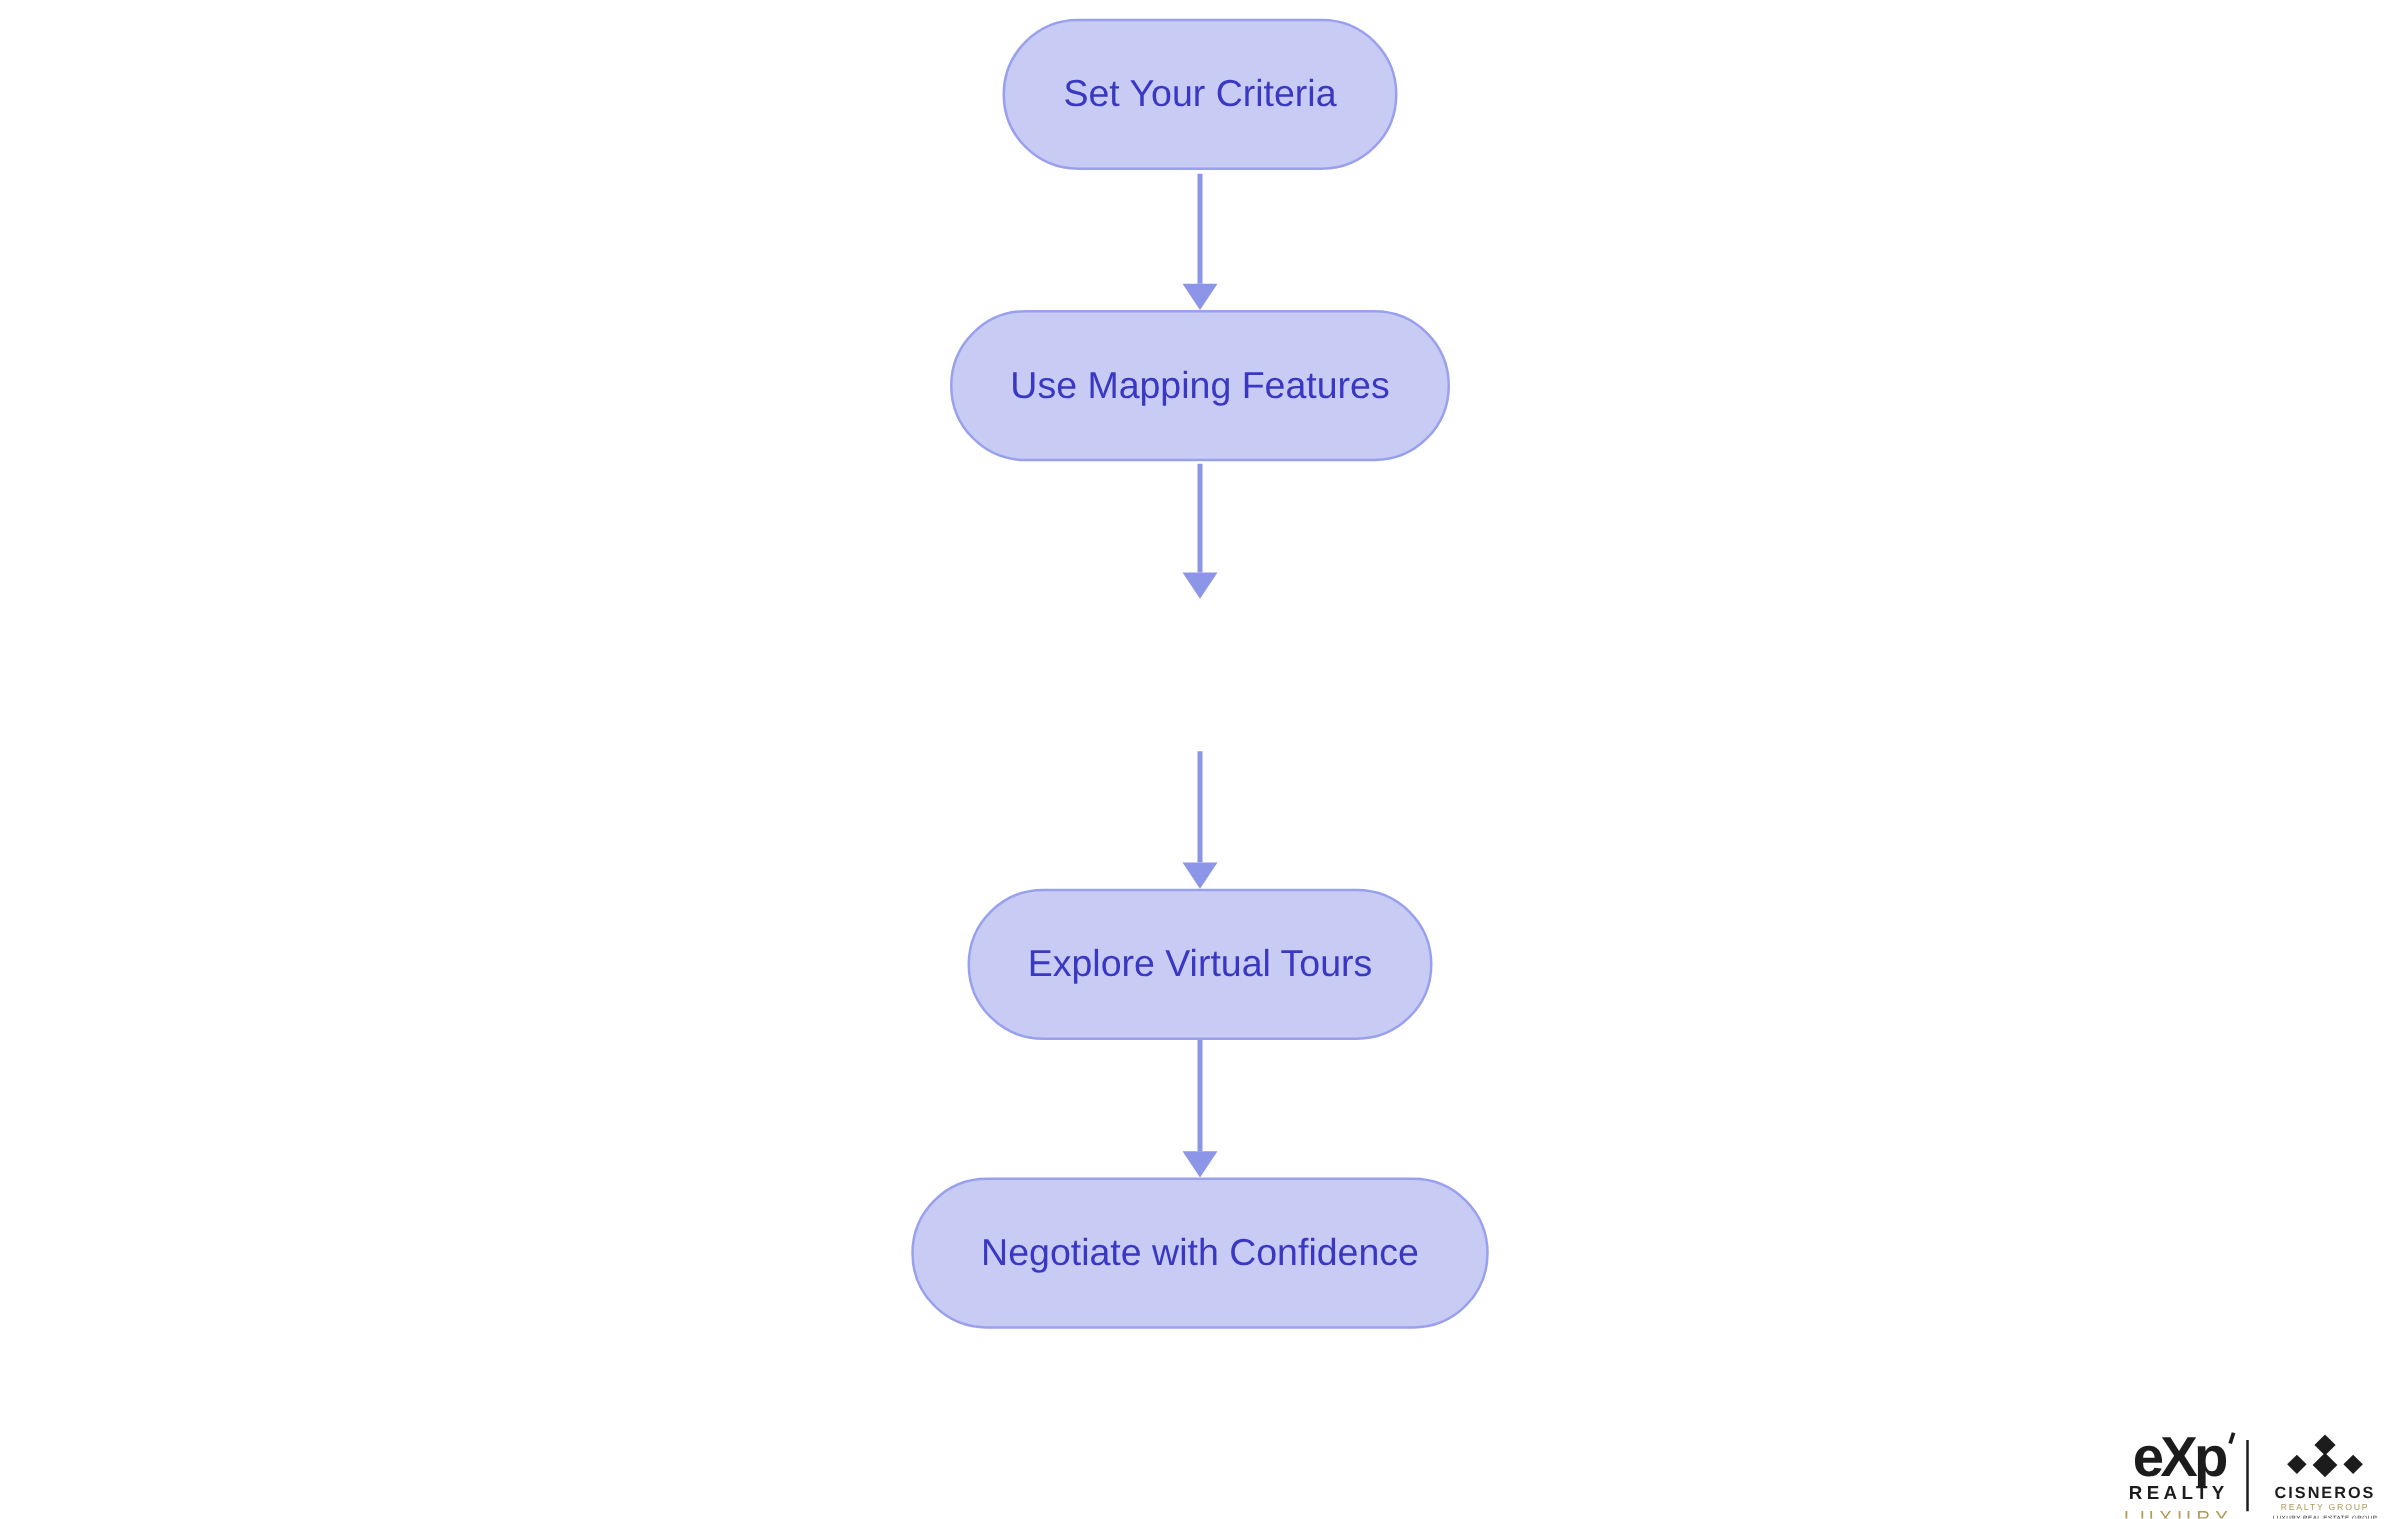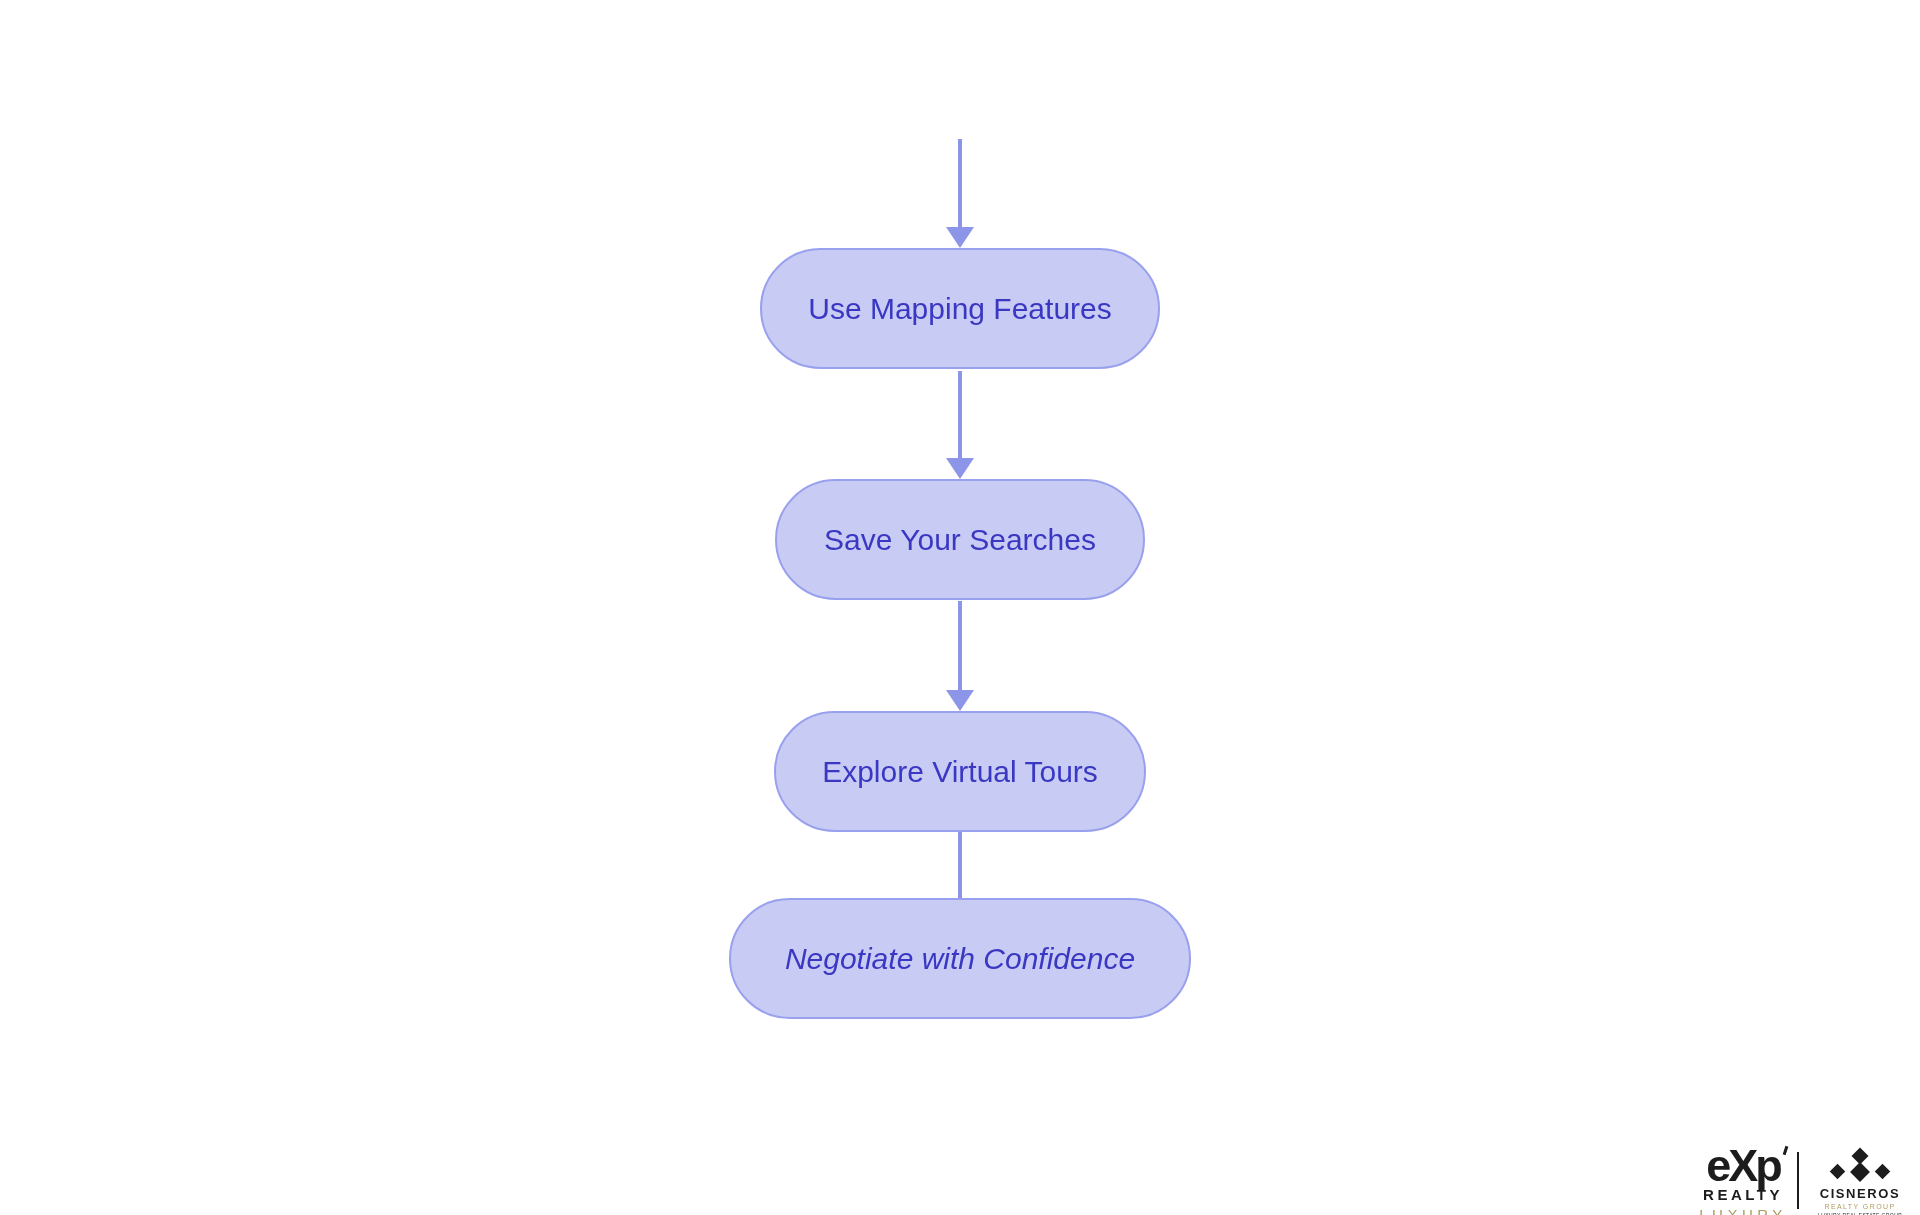--- a/index.html
+++ b/index.html
@@ -26,21 +26,21 @@
     align-items: center;
     justify-content: center;
     color: var(--node_text, #3a38c2);
     font-size: 30px;
     white-space: nowrap;
   }
   .n1 { top: 15px;  width: 316px; }
   .n2 { top: 248px; width: 400px; }
   .n3 { top: 479px; width: 370px; }
   .n4 { top: 711px; width: 372px; }
-  .n5 { top: 898px; width: 462px; font-style: italic; }
+  .n5 { top: 942px; width: 462px; }
 
   
   .arrow {
     position: absolute;
     left: 960px;
     transform: translateX(-50%);
     display: flex;
     flex-direction: column;
     align-items: center;
   }
@@ -154,38 +154,38 @@
     letter-spacing: 0.4px;
     color: #2a2a2a;
     white-space: nowrap;
   }
 </style>
 </head>
 <body>
 
 <div class="canvas">
 
+  <div class="node n1">
+    <span>Set Your Criteria</span>
+  </div>
 
   <div class="arrow a1">
     <div class="shaft"></div>
     <div class="head"></div>
   </div>
 
   <div class="node n2">
     <span>Use Mapping Features</span>
   </div>
 
   <div class="arrow a2">
     <div class="shaft"></div>
     <div class="head"></div>
   </div>
 
-  <div class="node n3">
-    <span>Save Your Searches</span>
-  </div>
 
   <div class="arrow a3">
     <div class="shaft"></div>
     <div class="head"></div>
   </div>
 
   <div class="node n4">
     <span>Explore Virtual Tours</span>
   </div>
 

